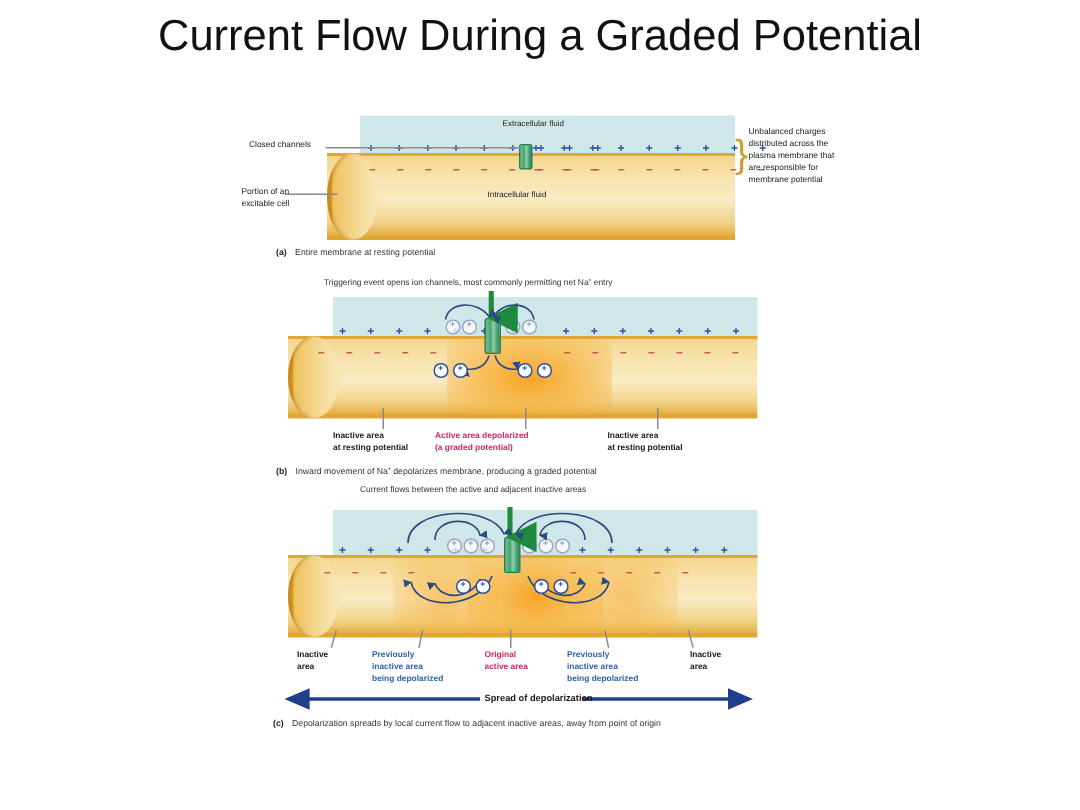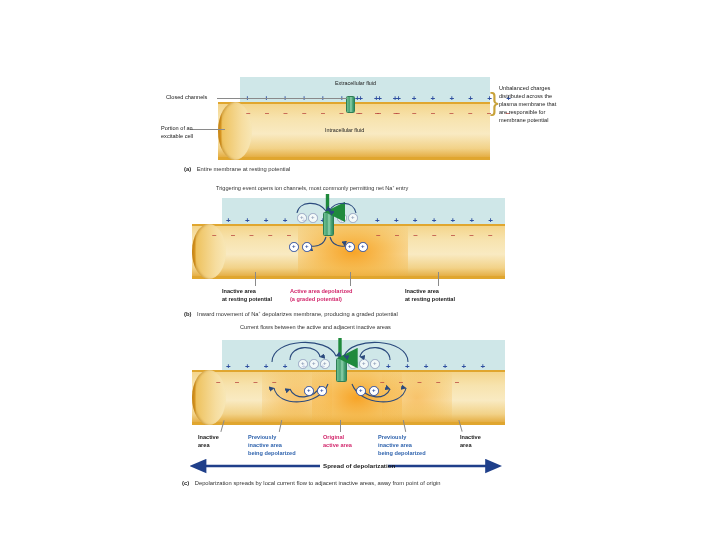--- a/index.html
+++ b/index.html
@@ -94,20 +94,21 @@
     background:rgba(255,255,255,0.75);border:0.8px solid #9aa8c4;color:#8f9cb8;
     font-size:6px;font-weight:bold;text-align:center;line-height:6.4px;
   }
   svg{display:block;overflow:visible;}
 </style>
 </head>
 <body>
 
 <div class="slide">
 
+  <div class="slide-title">Current Flow During a Graded Potential</div>
 
   <div class="figure">
 
     <div class="panel panel-a">
 
       <div class="ecf" style="left:80px;top:5px;width:250px;height:33px;"></div>
       <div class="ecf-label" style="left:175px;top:8px;">Extracellular fluid</div>
 
       <div class="tube" style="left:58px;top:30px;width:272px;height:58px;">
         <div class="tube-body"></div>

